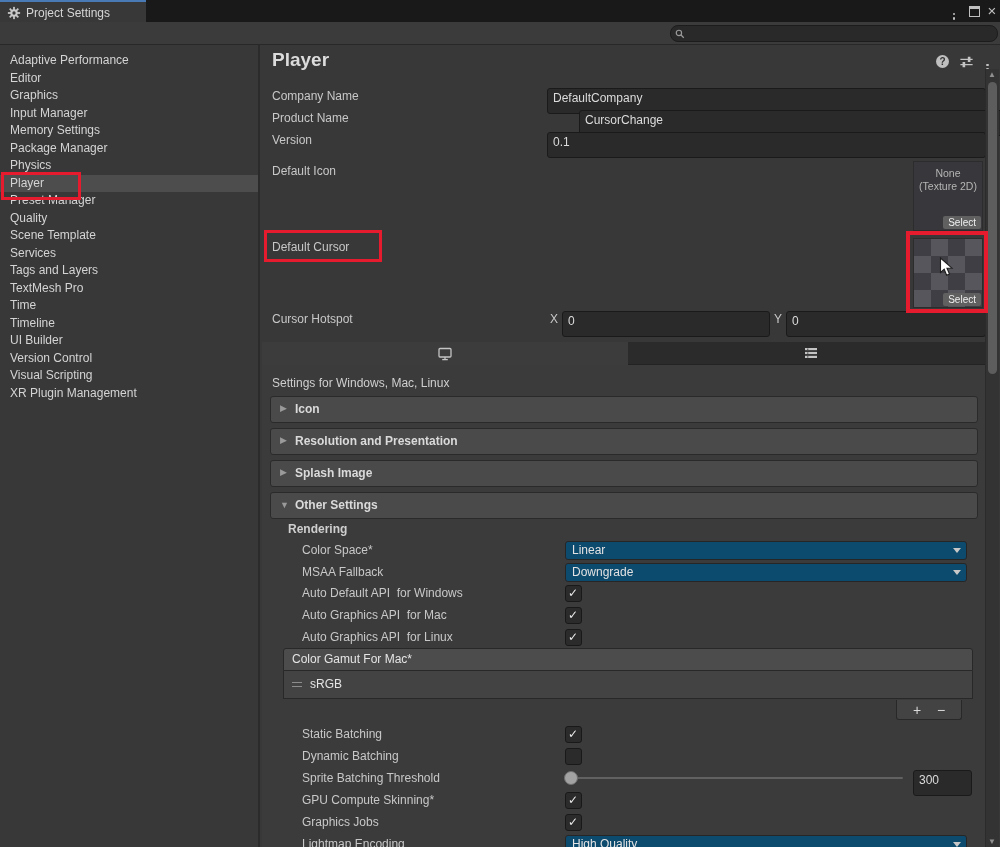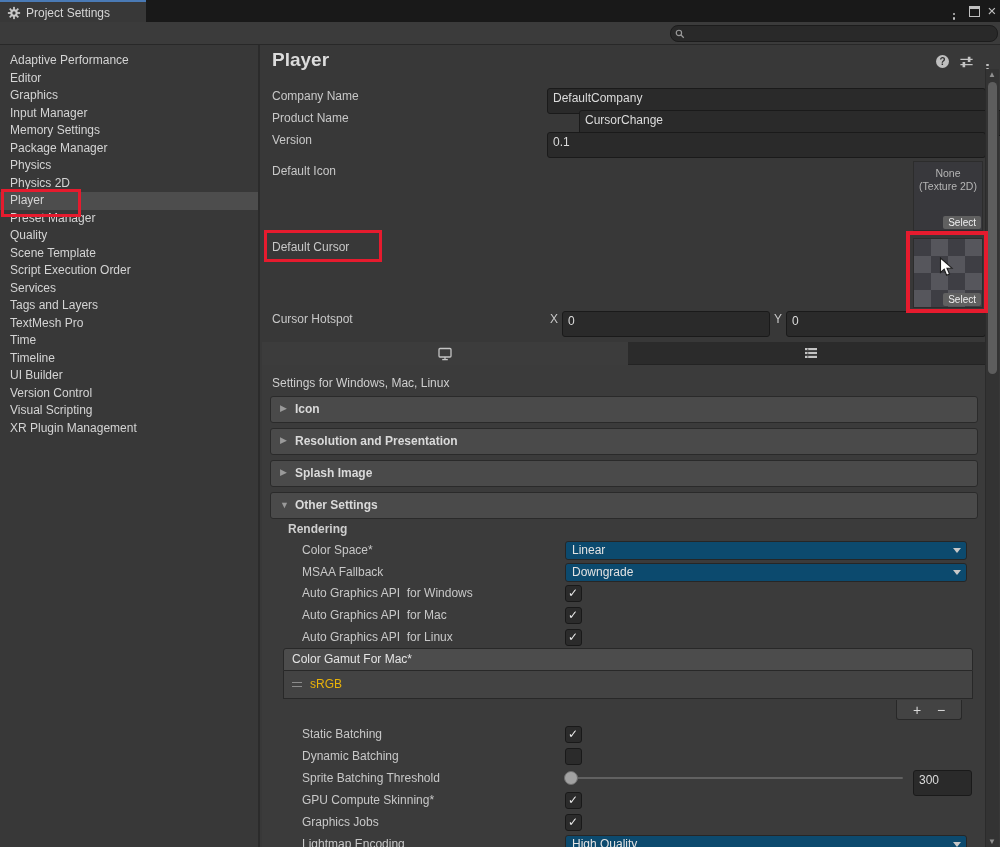--- a/index.html
+++ b/index.html
@@ -67,21 +67,21 @@
   .checkbox { position:absolute; left:305px; width:15px; height:15px; background:#2b2b2b; border:1px solid #191919; border-radius:3px; }
   .checkbox.checked::after { content:"✓"; position:absolute; left:2px; top:0; color:#eaeaea; font-size:12px; font-weight:bold; }
   .dropdown { position:absolute; left:305px; width:400px; height:16px; background:#0c4a6e; border:1px solid #262626; border-radius:3px; padding-top:1px; }
   .dropdown .val { position:absolute; left:6px; top:1px; line-height:15px; color:#e2e2e2; }
   .dropdown .arr { position:absolute; right:5px; top:6px; width:0; height:0; border-left:4px solid transparent; border-right:4px solid transparent; border-top:5px solid #c8c8c8; }
   
   #gamut-header { position:absolute; left:23px; top:603px; width:688px; height:21px; background:#4c4c4c; border:1px solid #282828; border-radius:3px 3px 0 0; }
   #gamut-header span { position:absolute; left:8px; top:3px; color:#e5e5e5; }
   #gamut-body { position:absolute; left:23px; top:626px; width:688px; height:27px; background:#434343; border:1px solid #282828; border-top:none; }
   #gamut-body .dragbar { position:absolute; left:8px; top:11px; width:10px; height:3px; border-top:1px solid #8c8c8c; border-bottom:1px solid #8c8c8c; }
-  #gamut-body .gi-label { position:absolute; left:26px; top:6px; color:#eab308; }
+  #gamut-body .gi-label { position:absolute; left:26px; top:6px; color:#e5e5e5; }
   #gamut-footer { position:absolute; left:636px; top:655px; width:64px; height:19px; background:#434343; border:1px solid #282828; border-top:none; border-radius:0 0 3px 3px; display:flex; align-items:center; justify-content:space-evenly; }
   #gamut-footer span { color:#dadada; font-size:14px; line-height:16px; }
   
   #slider-track { position:absolute; left:311px; top:732px; width:332px; height:2px; background:#616161; border-radius:1px; }
   #slider-handle { position:absolute; left:304px; top:726px; width:12px; height:12px; border-radius:50%; background:#a2a2a2; border:1px solid #6e6e6e; }
   
   #scrollbar { position:absolute; left:725px; top:24px; width:13px; height:778px; background:#333333; border-left:1px solid #2b2b2b; }
   #scroll-up { position:absolute; left:2px; top:1px; font-size:8px; color:#8f8f8f; }
   #scroll-down { position:absolute; left:2px; bottom:1px; font-size:8px; color:#8f8f8f; }
   #scroll-thumb { position:absolute; left:2px; top:13px; width:9px; height:292px; background:#5d5d5d; border-radius:5px; }
@@ -127,26 +127,24 @@
   </div>
 
   <div id="sidebar">
       <div class="side-item"><span>Adaptive Performance</span></div>
       <div class="side-item"><span>Editor</span></div>
       <div class="side-item"><span>Graphics</span></div>
       <div class="side-item"><span>Input Manager</span></div>
       <div class="side-item"><span>Memory Settings</span></div>
       <div class="side-item"><span>Package Manager</span></div>
       <div class="side-item"><span>Physics</span></div>
-      <div class="side-item"><span>Physics 2D</span></div>
       <div class="side-item selected"><span>Player</span><i class="red-frame"></i></div>
       <div class="side-item"><span>Preset Manager</span></div>
       <div class="side-item"><span>Quality</span></div>
       <div class="side-item"><span>Scene Template</span></div>
-      <div class="side-item"><span>Script Execution Order</span></div>
       <div class="side-item"><span>Services</span></div>
       <div class="side-item"><span>Tags and Layers</span></div>
       <div class="side-item"><span>TextMesh Pro</span></div>
       <div class="side-item"><span>Time</span></div>
       <div class="side-item"><span>Timeline</span></div>
       <div class="side-item"><span>UI Builder</span></div>
       <div class="side-item"><span>Version Control</span></div>
       <div class="side-item"><span>Visual Scripting</span></div>
       <div class="side-item"><span>XR Plugin Management</span></div>
     </div>
@@ -254,21 +252,21 @@
       <span class="val">Linear</span>
       <span class="arr"></span>
     </div>
 
     <div class="row-label ind" style="top:519px">MSAA Fallback</div>
     <div class="dropdown" style="top:518px">
       <span class="val">Downgrade</span>
       <span class="arr"></span>
     </div>
 
-    <div class="row-label ind" style="top:540px">Auto Graphics API  for Windows</div>
+    <div class="row-label ind" style="top:540px">Auto Default API  for Windows</div>
     <div class="checkbox checked" style="top:540px"></div>
     <div class="row-label ind" style="top:562px">Auto Graphics API  for Mac</div>
     <div class="checkbox checked" style="top:562px"></div>
     <div class="row-label ind" style="top:584px">Auto Graphics API  for Linux</div>
     <div class="checkbox checked" style="top:584px"></div>
 
     <div id="gamut-header">
       <span>Color Gamut For Mac*</span>
     </div>
     <div id="gamut-body">

